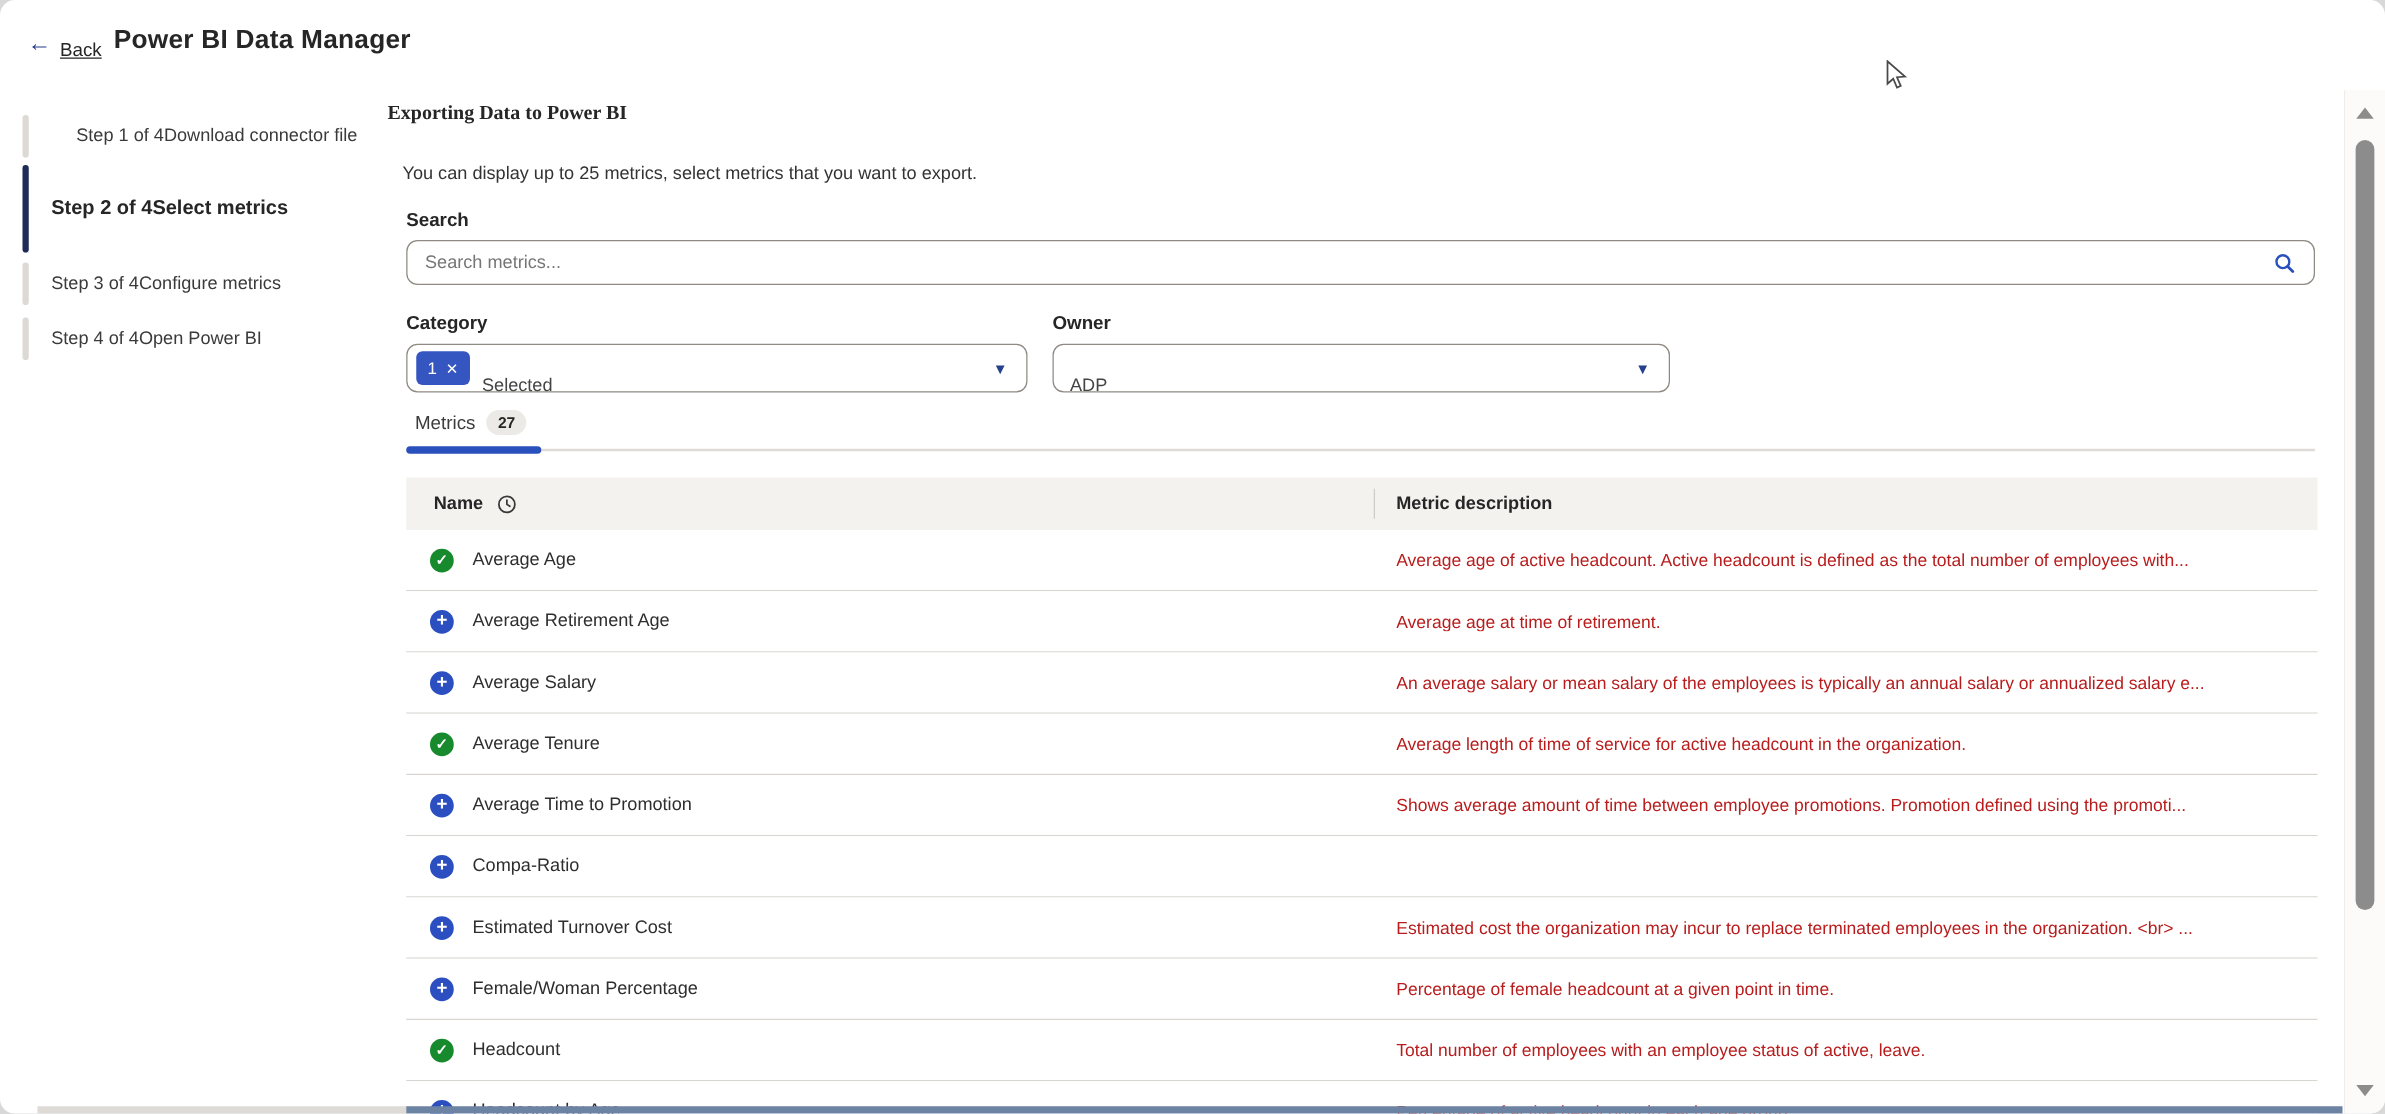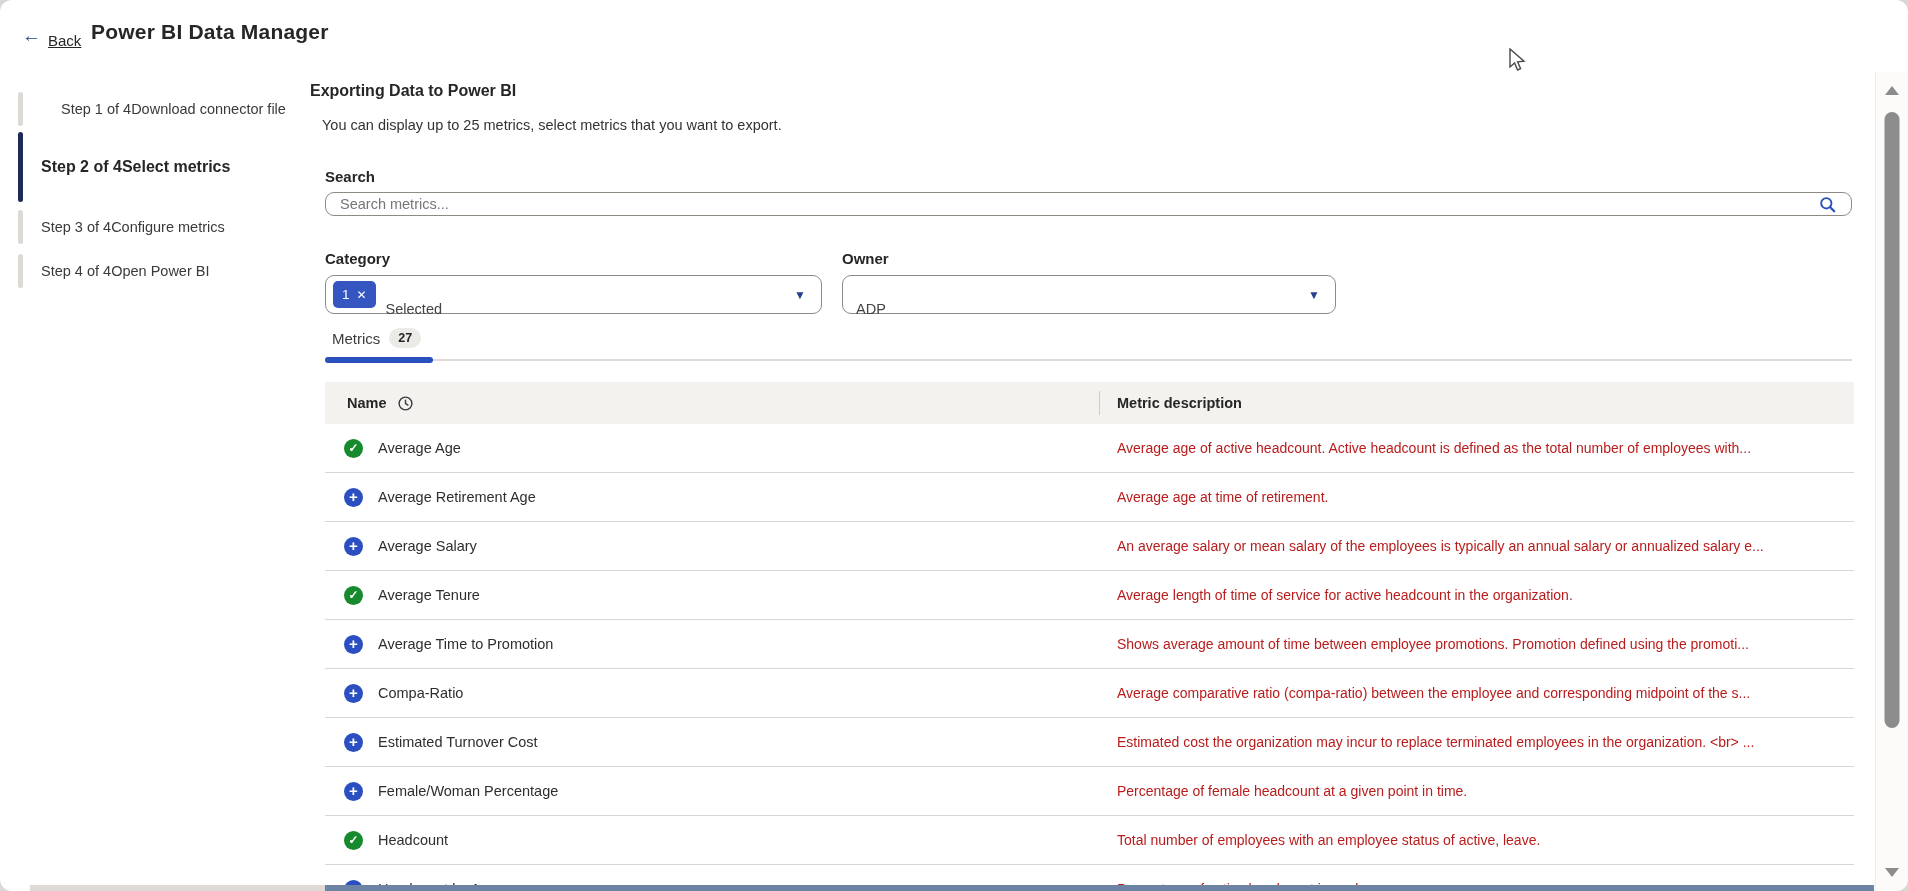--- a/index.html
+++ b/index.html
@@ -17,29 +17,29 @@
   .step .bar{width:5px;border-radius:3px;background:#ddd9d4;align-self:stretch;}
   .step .txt{padding-left:18px;font-size:14.5px;color:#3a3a3a;}
   .step.active .bar{background:#1c2b57;}
   .step.active .txt{font-weight:700;font-size:16px;color:#262626;}
   .step:nth-child(1){top:92px;height:34px;gap:20px;}
   .step:nth-child(2){top:132px;height:70px;}
   .step:nth-child(3){top:210px;height:34px;}
   .step:nth-child(4){top:254px;height:34px;}
 
   
-  .main-title{position:absolute;left:310px;top:82px;font-size:16px;font-weight:700;color:#262626;}
-  .main-subtitle{position:absolute;left:322px;top:117px;font-size:14.5px;color:#333;}
+  .main-title{position:absolute;left:310px;top:82px;font-size:16px;font-weight:700;color:#262626;font-family:Liberation Serif, serif;}
+  .main-subtitle{position:absolute;left:322px;top:131px;font-size:14.5px;color:#333;}
 
   .field-label{position:absolute;font-size:15px;font-weight:700;color:#262626;}
   .lbl-search{left:325px;top:168px;}
   .lbl-category{left:325px;top:250px;}
   .lbl-owner{left:842px;top:250px;}
 
-  .search-box{position:absolute;left:325px;top:192px;width:1527px;height:24px;border:1px solid #8f8a83;border-radius:9px;display:flex;align-items:center;box-sizing:border-box;background:#fff;}
+  .search-box{position:absolute;left:325px;top:192px;width:1527px;height:36px;border:1px solid #8f8a83;border-radius:9px;display:flex;align-items:center;box-sizing:border-box;background:#fff;}
   .search-box input{flex:1;border:none;outline:none;background:transparent;font-family:inherit;font-size:14.5px;color:#333;padding:0 14px;}
   .search-box input::placeholder{color:#767676;}
   .search-ic{margin-right:14px;display:flex;}
 
   .select{position:absolute;top:275px;height:39px;border:1px solid #8f8a83;border-radius:9px;box-sizing:border-box;display:flex;align-items:center;background:#fff;}
   .select.category{left:325px;width:497px;}
   .select.owner{left:842px;width:494px;}
   .select .val{font-size:14.5px;color:#444;margin-top:29px;}
   .select .caret{position:absolute;right:15px;color:#27408b;font-size:12px;}
   .chip{display:flex;align-items:center;gap:7px;background:#3556c0;color:#fff;border-radius:5px;height:27px;padding:0 9px;margin:0 10px 0 7px;font-size:13.5px;}
@@ -187,21 +187,20 @@
       <span class="ds">Average length of time of service for active headcount in the organization.</span>
     </div>
       <div class="row">
       <span class="ic plus">+</span>
       <span class="nm">Average Time to Promotion</span>
       <span class="ds">Shows average amount of time between employee promotions. Promotion defined using the promoti...</span>
     </div>
       <div class="row">
       <span class="ic plus">+</span>
       <span class="nm">Compa-Ratio</span>
-      <span class="ds">Average comparative ratio (compa-ratio) between the employee and corresponding midpoint of the s...</span>
     </div>
       <div class="row">
       <span class="ic plus">+</span>
       <span class="nm">Estimated Turnover Cost</span>
       <span class="ds">Estimated cost the organization may incur to replace terminated employees in the organization. &lt;br&gt; ...</span>
     </div>
       <div class="row">
       <span class="ic plus">+</span>
       <span class="nm">Female/Woman Percentage</span>
       <span class="ds">Percentage of female headcount at a given point in time.</span>

